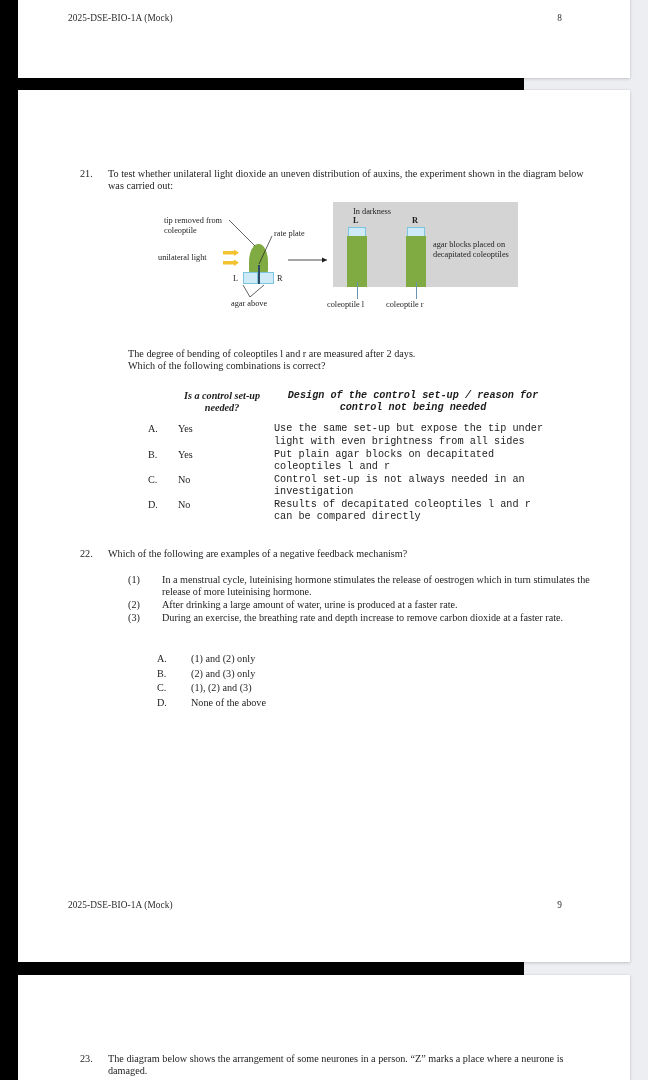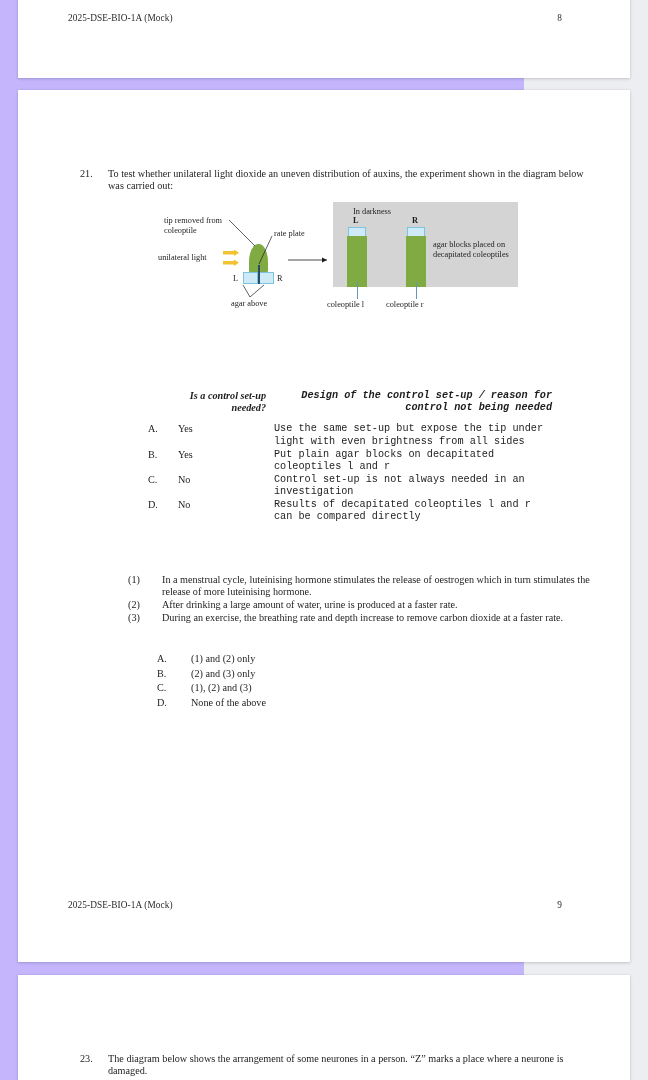--- a/index.html
+++ b/index.html
@@ -6,21 +6,21 @@
   html, body {
     margin: 0; padding: 0;
     width: 648px; height: 1080px;
     background: #eceef2;
     font-family: "Liberation Serif", serif;
     overflow: hidden;
   }
   #viewport {
     position: relative;
     width: 524px; height: 1080px;
-    background: #c4b5fd;
+    background: #000000;
   }
   .page {
     position: absolute;
     left: 18px;
     width: 612px;
     background: #ffffff;
     box-shadow: 0 1px 3px rgba(0,0,0,0.16), 0 0 0 0.5px rgba(0,0,0,0.05);
   }
   #page-1 { top: -82px; height: 160px; }
   #page-2 { top: 90px;  height: 872px; }
@@ -76,21 +76,21 @@
     border-radius: 48% 48% 12% 12% / 62% 62% 10% 10%;
   }
   .mica { position: absolute; background: #2d4a66; width: 1.4px; }
   .light-arrow { position: absolute; }
 
   
   .opt-table { position: absolute; font-size: 10.2px; color: #1d1d1d; }
   .opt-table table { border-collapse: collapse; }
   .opt-table th {
     font-weight: bold; font-style: italic;
-    text-align: right; vertical-align: top;
+    text-align: center; vertical-align: top;
     padding: 0 0 9px 0;
     line-height: 12.2px;
   }
   .opt-table td {
     vertical-align: top;
     padding: 0 0 0.5px 0;
     line-height: 12.3px;
   }
   .col-letter { width: 30px; }
   .col-mid    { width: 96px; padding-right: 8px !important; }
@@ -173,20 +173,24 @@
         <line x1="139" y1="34" x2="126" y2="62" stroke="#1d1d1d" stroke-width="0.7"></line>
 
         <line x1="117" y1="95" x2="110" y2="83" stroke="#1d1d1d" stroke-width="0.7"></line>
         <line x1="117" y1="95" x2="131" y2="83" stroke="#1d1d1d" stroke-width="0.7"></line>
 
         <line x1="155" y1="58" x2="194" y2="58" stroke="#1d1d1d" stroke-width="0.8"></line>
         <path d="M194 58 l-5 -2.6 v5.2 z" fill="#1d1d1d"></path>
       </svg>
     </div>
 
+    <div class="qblock" style="left: 50px; top: 258px; width: 520px;">
+      <div class="qbody" style="margin-left: 60px;">The degree of bending of coleoptiles l and r are measured after 2 days.</div>
+      <div class="qbody" style="margin-left: 60px;">Which of the following combinations is correct?</div>
+    </div>
 
     <div class="opt-table" style="left: 130px; top: 300px;">
       <table>
         <thead>
           <tr>
             <th class="col-letter"></th>
             <th class="col-mid">Is a control set-up needed?</th>
             <th class="col-desc">Design of the control set-up / reason for control not being needed</th>
           </tr>
         </thead>
@@ -208,20 +212,24 @@
           </tr>
           <tr>
             <td class="col-letter">D.</td>
             <td class="col-mid">No</td>
             <td class="col-desc">Results of decapitated coleoptiles l and r can be compared directly</td>
           </tr>
         </tbody>
       </table>
     </div>
 
+    <div class="qblock" style="left: 50px; top: 458px; width: 520px;">
+      <div class="qnum">22.</div>
+      <div class="qbody">Which of the following are examples of a negative feedback mechanism?</div>
+    </div>
 
     <div class="sublist" style="left: 110px; top: 484px; width: 470px;">
       <table>
         <tbody>
             <tr>
           <td class="sub-mark">(1)</td>
           <td class="sub-text">In a menstrual cycle, luteinising hormone stimulates the release of oestrogen which in turn stimulates the release of more luteinising hormone.</td>
         </tr>
         <tr>
           <td class="sub-mark">(2)</td>

